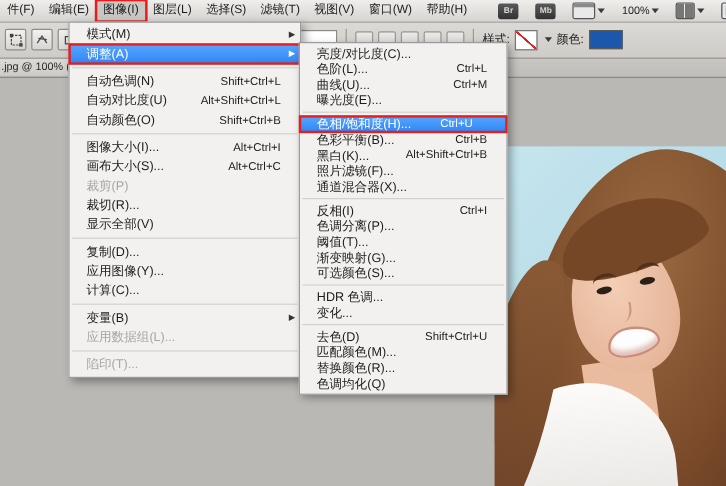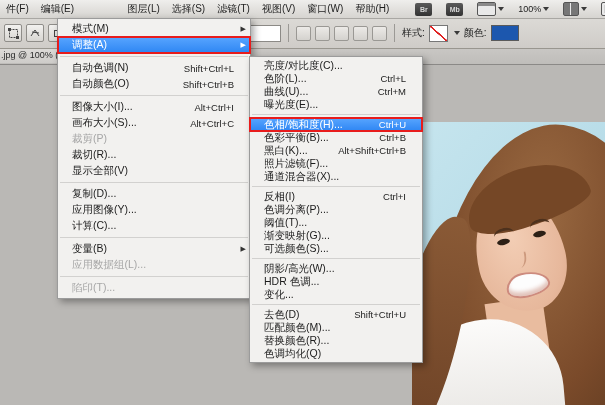--- a/index.html
+++ b/index.html
@@ -9,21 +9,21 @@
     background:#b9b7b4;
     -webkit-font-smoothing:antialiased;
   }
   
   .menubar{
     position:absolute;left:0;top:0;width:605px;height:18px;
     background:linear-gradient(#efeeec,#d6d4d0);
     border-bottom:1px solid #a9a7a3;
     display:flex;align-items:center;z-index:20;font-size:10px;color:#1d1d1d;
   }
-  .mb-items{display:flex;align-items:flex-start;height:100%;}
+  .mb-items{display:flex;align-items:flex-end;height:100%;}
   .mb-item{padding:0 6px;line-height:18px;white-space:nowrap;cursor:default;}
   .mb-item.active{background:#c9c7c3;box-shadow:inset 0 0 0 1px #8e8c88;margin-top:28px;}
   .mb-item.red-box{outline:2px solid #e81c1c;outline-offset:-1px;}
   .mb-divider{width:1px;height:12px;background:#9b9995;margin:0 6px;}
   .appbar{display:flex;align-items:center;gap:14px;margin-left:8px;}
   .ab-ico{width:17px;height:13px;border-radius:2px;background:linear-gradient(#5a5a5a,#333);
     color:#d8d8d8;font-size:7px;line-height:13px;text-align:center;font-weight:bold;}
   .ab-frame{width:17px;height:12px;border:1px solid #555;border-radius:2px;background:#e9e9e9;
     box-shadow:inset 0 3px 0 #8a8a8a;}
   .ab-grid{width:14px;height:12px;border:1px solid #555;border-radius:2px;
@@ -95,27 +95,27 @@
   .mouth{left:94px;top:150px;width:40px;height:21px;background:#fdfdfd;
     border:2px solid #cd8b7e;border-radius:40% 60% 55% 45%/60% 60% 40% 40%;
     transform:rotate(-13deg);box-shadow:inset 0 -4px 4px rgba(190,120,100,.45);}
   
   .menu{
     position:absolute;background:#f2f1ef;border:1px solid #9b9b9b;
     box-shadow:3px 3px 7px rgba(0,0,0,.35);z-index:30;padding:2px 0;
     font-size:10.5px;color:#1c1c1c;
   }
   .menu.main{left:57px;top:18px;width:192px;}
-  .menu.sub{left:249px;top:56px;width:172px;z-index:31;}
+  .menu.sub{left:249px;top:35px;width:172px;z-index:31;}
   .m-item{display:flex;align-items:center;height:16px;padding:0 4px 0 14px;white-space:nowrap;cursor:default;}
   .menu.sub .m-item{height:13px;}
   .m-item .lab{flex:0 0 auto;text-align:right;}
   .m-item .sc{margin-left:auto;padding-right:4px;font-size:9.5px;}
   .m-item .ar{width:8px;font-size:7px;text-align:right;color:#333;}
-  .m-item.hl{background:linear-gradient(#58a5ff,#2e86f3);color:#fff;}
+  .m-item.hl{background:linear-gradient(#58a5ff,#2e86f3);color:#fff;gap:12px;}
   .m-item.hl .ar{color:#fff;}
   .m-item.dis{color:#a6a6a6;}
   .m-item.red-box{outline:2px solid #e81c1c;outline-offset:-1px;}
   .msep{height:1px;background:#d2d1cf;margin:3px 2px;}
 </style>
 </head>
 <body>
 
 <div class="canvas"></div>
 
@@ -229,20 +229,25 @@
       <span class="sc"></span>
       <span class="ar">▶</span>
     </div>
     <div class="msep"></div>
     <div class="m-item">
       <span class="lab">自动色调(N)</span>
       <span class="sc">Shift+Ctrl+L</span>
       <span class="ar"></span>
     </div>
     <div class="m-item">
+      <span class="lab">自动对比度(U)</span>
+      <span class="sc">Alt+Shift+Ctrl+L</span>
+      <span class="ar"></span>
+    </div>
+    <div class="m-item">
       <span class="lab">自动颜色(O)</span>
       <span class="sc">Shift+Ctrl+B</span>
       <span class="ar"></span>
     </div>
     <div class="msep"></div>
     <div class="m-item">
       <span class="lab">图像大小(I)...</span>
       <span class="sc">Alt+Ctrl+I</span>
       <span class="ar"></span>
     </div>
@@ -369,25 +374,20 @@
       <span class="sc"></span>
       <span class="ar"></span>
     </div>
     <div class="m-item">
       <span class="lab">可选颜色(S)...</span>
       <span class="sc"></span>
       <span class="ar"></span>
     </div>
     <div class="msep"></div>
     <div class="m-item">
-      <span class="lab">阴影/高光(W)...</span>
-      <span class="sc"></span>
-      <span class="ar"></span>
-    </div>
-    <div class="m-item">
       <span class="lab">HDR 色调...</span>
       <span class="sc"></span>
       <span class="ar"></span>
     </div>
     <div class="m-item">
       <span class="lab">变化...</span>
       <span class="sc"></span>
       <span class="ar"></span>
     </div>
     <div class="msep"></div>

